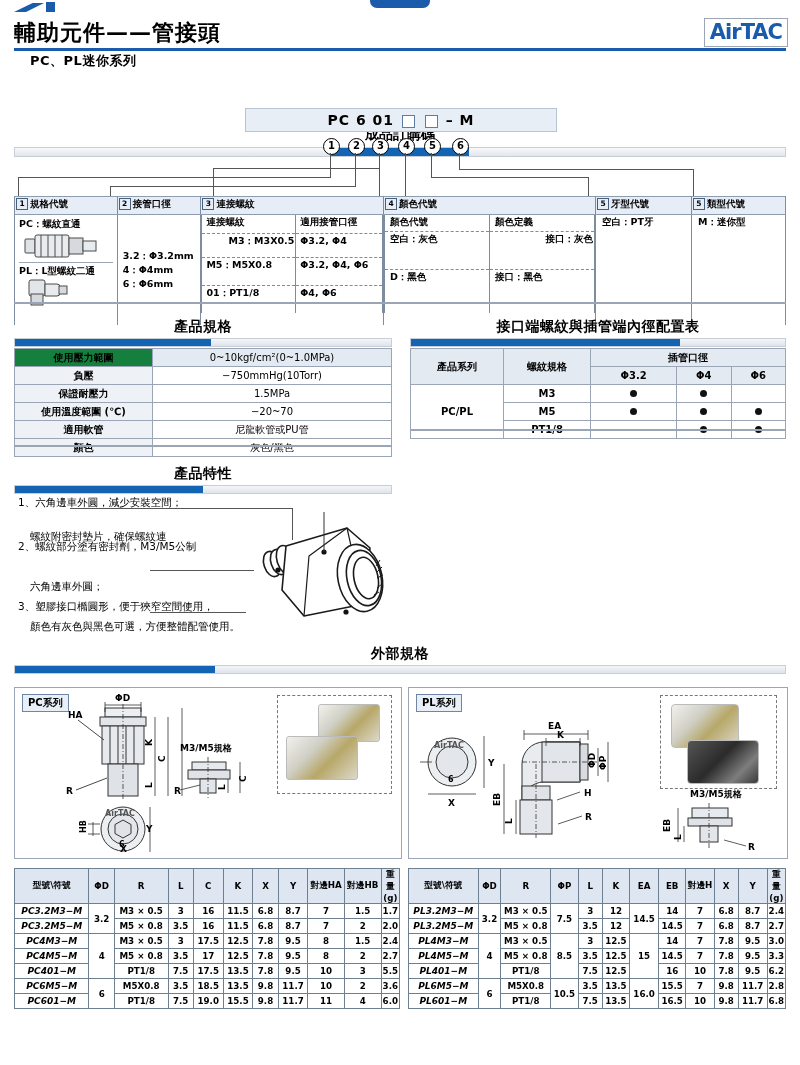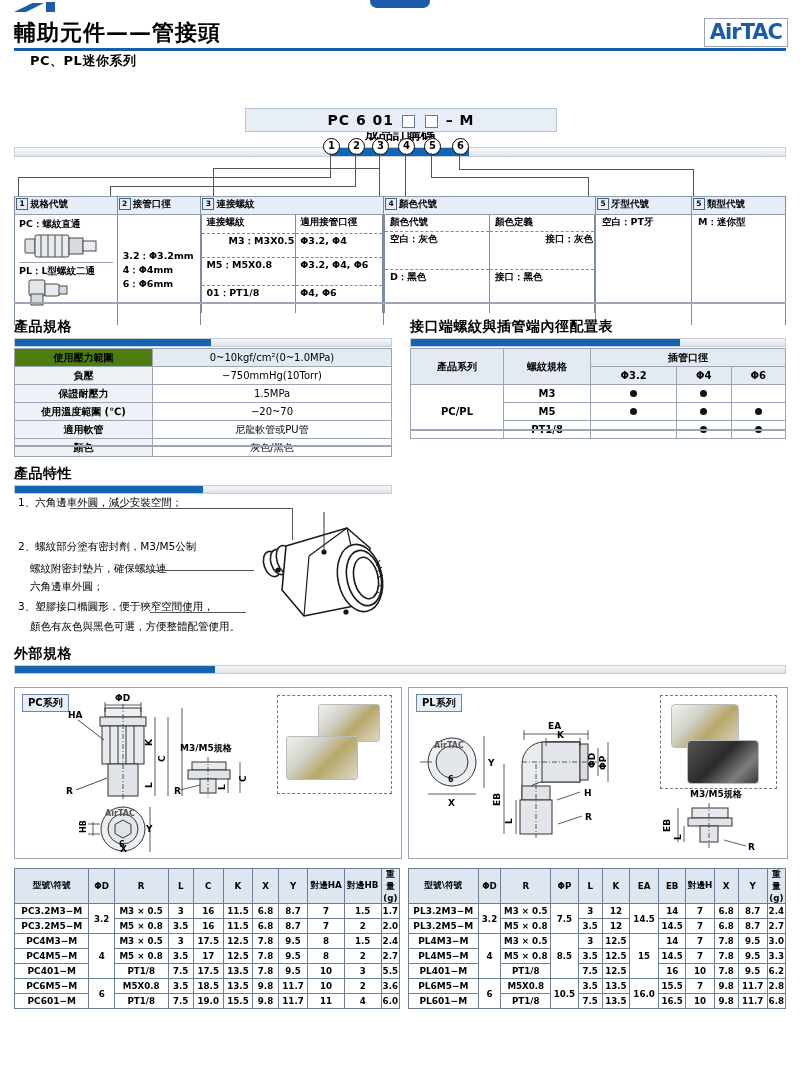--- a/index.html
+++ b/index.html
@@ -19,21 +19,21 @@
 
   
   .hdr-title{position:absolute;left:14px;top:18px;font-size:22px;font-weight:bold;letter-spacing:1px;}
   .hdr-rule{position:absolute;left:14px;top:48px;width:772px;height:3px;background:#1a5cab;}
   .hdr-sub{position:absolute;left:14px;top:52px;font-size:13px;font-weight:bold;letter-spacing:.5px;margin-left:16px;}
   .airtac{position:absolute;right:12px;top:18px;border:1px solid #9aa6b5;padding:1px 5px 2px;background:#fff;}
   .airtac span{font-size:21px;font-weight:bold;color:#1a5cab;font-family:"DejaVu Sans",sans-serif;letter-spacing:-1px;}
 
   
   .sec{position:absolute;}
-  .sec .t{font-size:14px;font-weight:bold;letter-spacing:.5px;}
+  .sec .t{font-size:14px;font-weight:bold;letter-spacing:.5px;text-align:center;}
   .sec .bar{margin-top:2px;height:7px;background:linear-gradient(#f4f6f8,#dfe4ea);border:1px solid #c8ced6;position:relative;}
   .sec .bar i{position:absolute;left:0;top:0;bottom:0;background:#1464b4;display:block;}
 
   .sec-center{position:absolute;left:14px;top:82px;width:772px;text-align:center;}
   .sec-center .t{font-size:14px;font-weight:bold;margin-top:44px;}
   .sec-center .bar{margin-top:3px;height:8px;background:linear-gradient(#f7f8fa,#e2e6ec);border:1px solid #c8ced6;position:relative;}
   .sec-center .bar i{position:absolute;left:41%;width:18%;top:0;bottom:0;background:#1464b4;}
 
   
   .ordbox{position:absolute;left:245px;top:108px;width:310px;height:22px;background:#e8eef6;border:1px solid #b9c4d2;}
@@ -53,34 +53,34 @@
   .octbl{position:absolute;left:14px;top:196px;width:772px;font-size:9.5px;}
   .octbl td{border-left:1px solid #7d8c9e;border-right:1px solid #7d8c9e;vertical-align:top;}
   .oc-head{background:#e6edf6;border:1px solid #8d9cae;font-weight:bold;font-size:9.5px;height:15px;}
   .numsq{display:inline-block;width:10px;height:10px;border:1px solid #46607f;font-size:7.5px;line-height:9px;text-align:center;margin-right:2px;vertical-align:1px;}
 
   
   .spec{position:absolute;left:14px;top:348px;width:378px;font-size:10px;}
   .spec td{border:1px solid #9aa6b5;height:15px;}
   .spec td.l{width:135px;background:#eef2f7;font-weight:bold;text-align:center;}
   .spec td.r{text-align:center;}
-  .spec tr:first-child td{background:#4d7c0f;}
+  .spec tr:first-child td{background:#15803d;}
   .spec tr:first-child td.r{background:#e4eaf2;}
 
   
   .cfg{position:absolute;left:410px;top:348px;width:376px;font-size:10px;}
   .cfg td,.cfg th{border:1px solid #9aa6b5;text-align:center;height:15px;font-weight:bold;}
   .cfg th{background:#e4eaf2;}
   .dot{display:inline-block;width:7px;height:7px;border-radius:50%;background:#111;}
 
   
   .dimtbl{position:absolute;font-size:8.7px;}
   .dimtbl td,.dimtbl th{border:1px solid #6f7f92;text-align:center;padding:0 1px;height:14px;font-weight:bold;}
   .dimtbl th{background:#dde6f1;}
-  .dimtbl td.model{font-size:9px;}
+  .dimtbl td.model{font-size:9px;font-style:italic;}
 
   
   .drawbox{position:absolute;border:1px solid #9aa6b5;background:#fff;}
   .tagbox{position:absolute;border:1px solid #6f86a6;background:#e9eff7;font-size:10px;font-weight:bold;padding:1px 5px;}
   .photo{position:absolute;border:1px dashed #777;background:#fff;}
   .ph-img{position:absolute;background:linear-gradient(135deg,#f2f2ee 0%,#cfcfc4 35%,#b7a768 60%,#ddd9cc 100%);border:1px solid #bbb;}
   .ph-img.dark{background:linear-gradient(135deg,#555 0%,#2b2b2b 45%,#7d7d7d 75%,#3a3a3a 100%);}
 
   .lbl{position:absolute;font-size:9px;font-weight:bold;}
 
@@ -346,21 +346,21 @@
 
   <div class="sec" style="left:14px;top:465px;width:378px">
     <div class="t">產品特性</div>
     <div class="bar">
         <i style="width:50%"></i>
       </div>
   </div>
 
   <div class="feat" style="left:18px;top:494px;width:260px">1、六角邊車外圓，減少安裝空間；</div>
   <div class="feat" style="left:18px;top:538px;width:270px">2、螺紋部分塗有密封劑，M3/M5公制</div>
-  <div class="feat" style="left:30px;top:560px;width:270px">螺紋附密封墊片，確保螺紋連</div>
+  <div class="feat" style="left:30px;top:528px;width:270px">螺紋附密封墊片，確保螺紋連</div>
   <div class="feat" style="left:30px;top:578px;width:270px">六角邊車外圓；</div>
   <div class="feat" style="left:18px;top:598px;width:290px">3、塑膠接口橢圓形，便于狹窄空間使用，</div>
   <div class="feat" style="left:30px;top:618px;width:310px">顏色有灰色與黑色可選，方便整體配管使用。</div>
 
   <div class="hline" style="left:70px;top:508px;width:222px"></div>
   <div class="vline" style="left:292px;top:508px;height:32px"></div>
   <div class="hline" style="left:150px;top:570px;width:104px"></div>
   <div class="hline" style="left:150px;top:612px;width:96px"></div>
 
   <div style="position:absolute;left:252px;top:512px;width:150px;height:120px">

